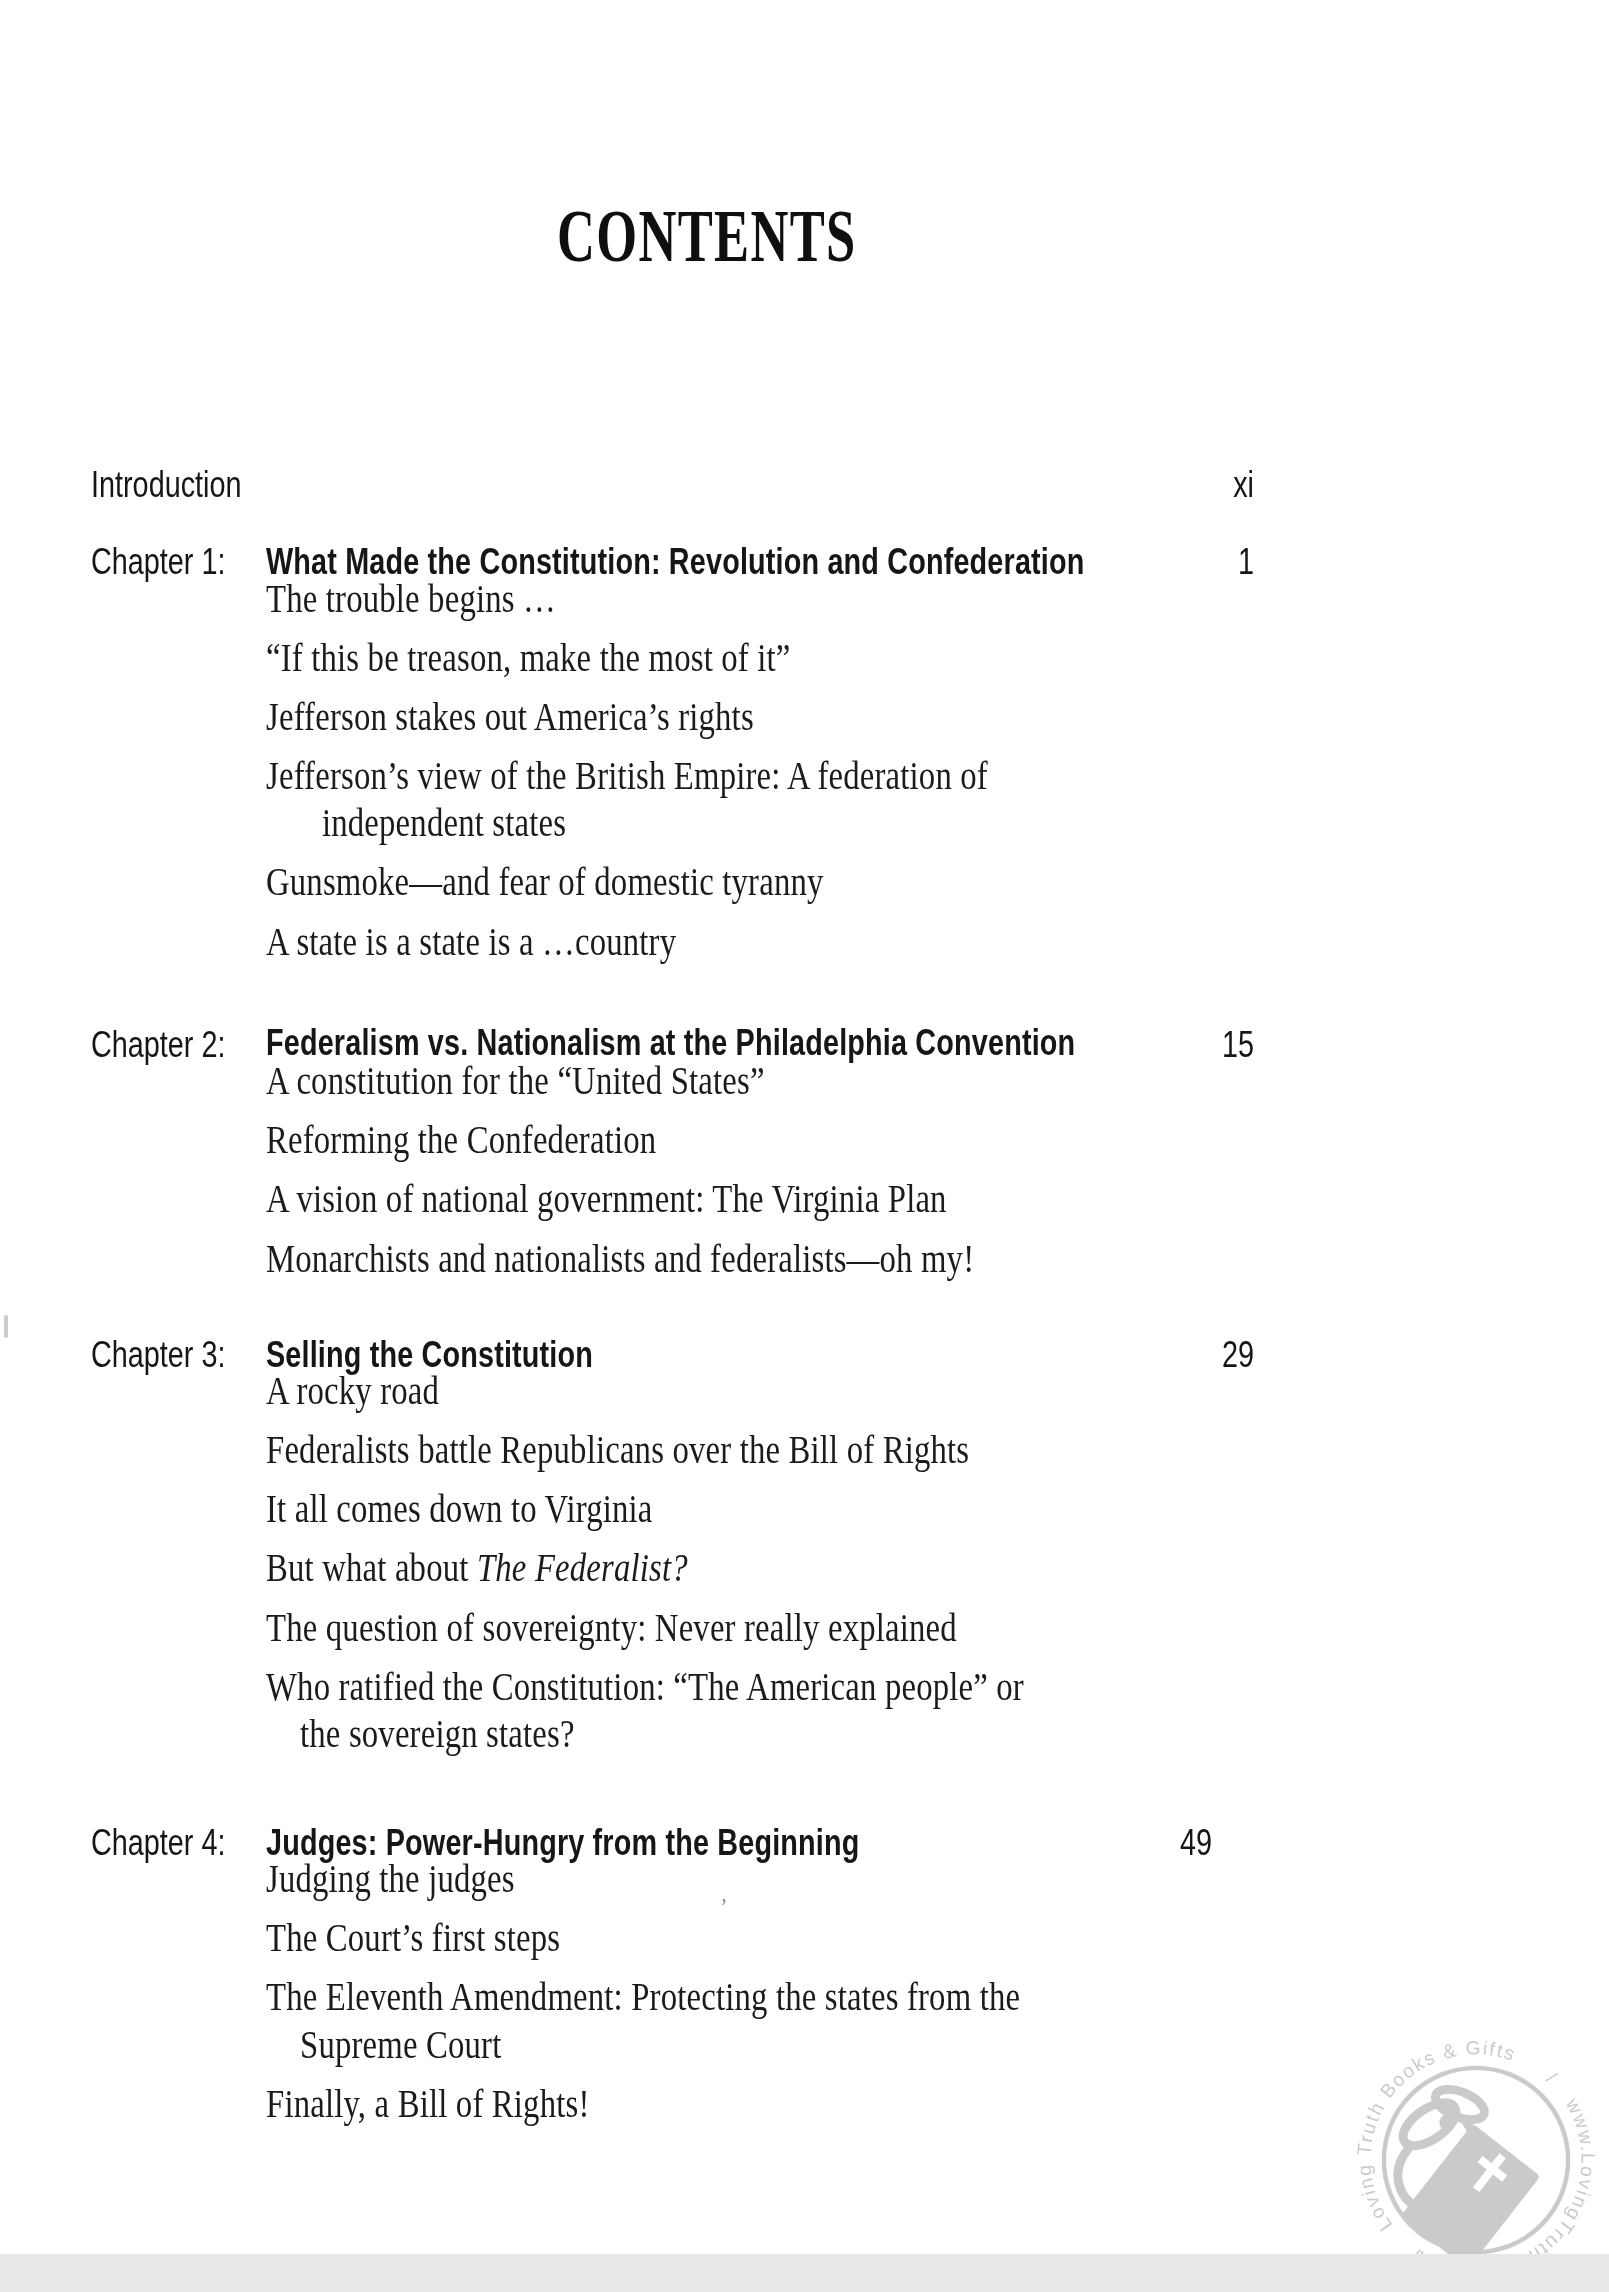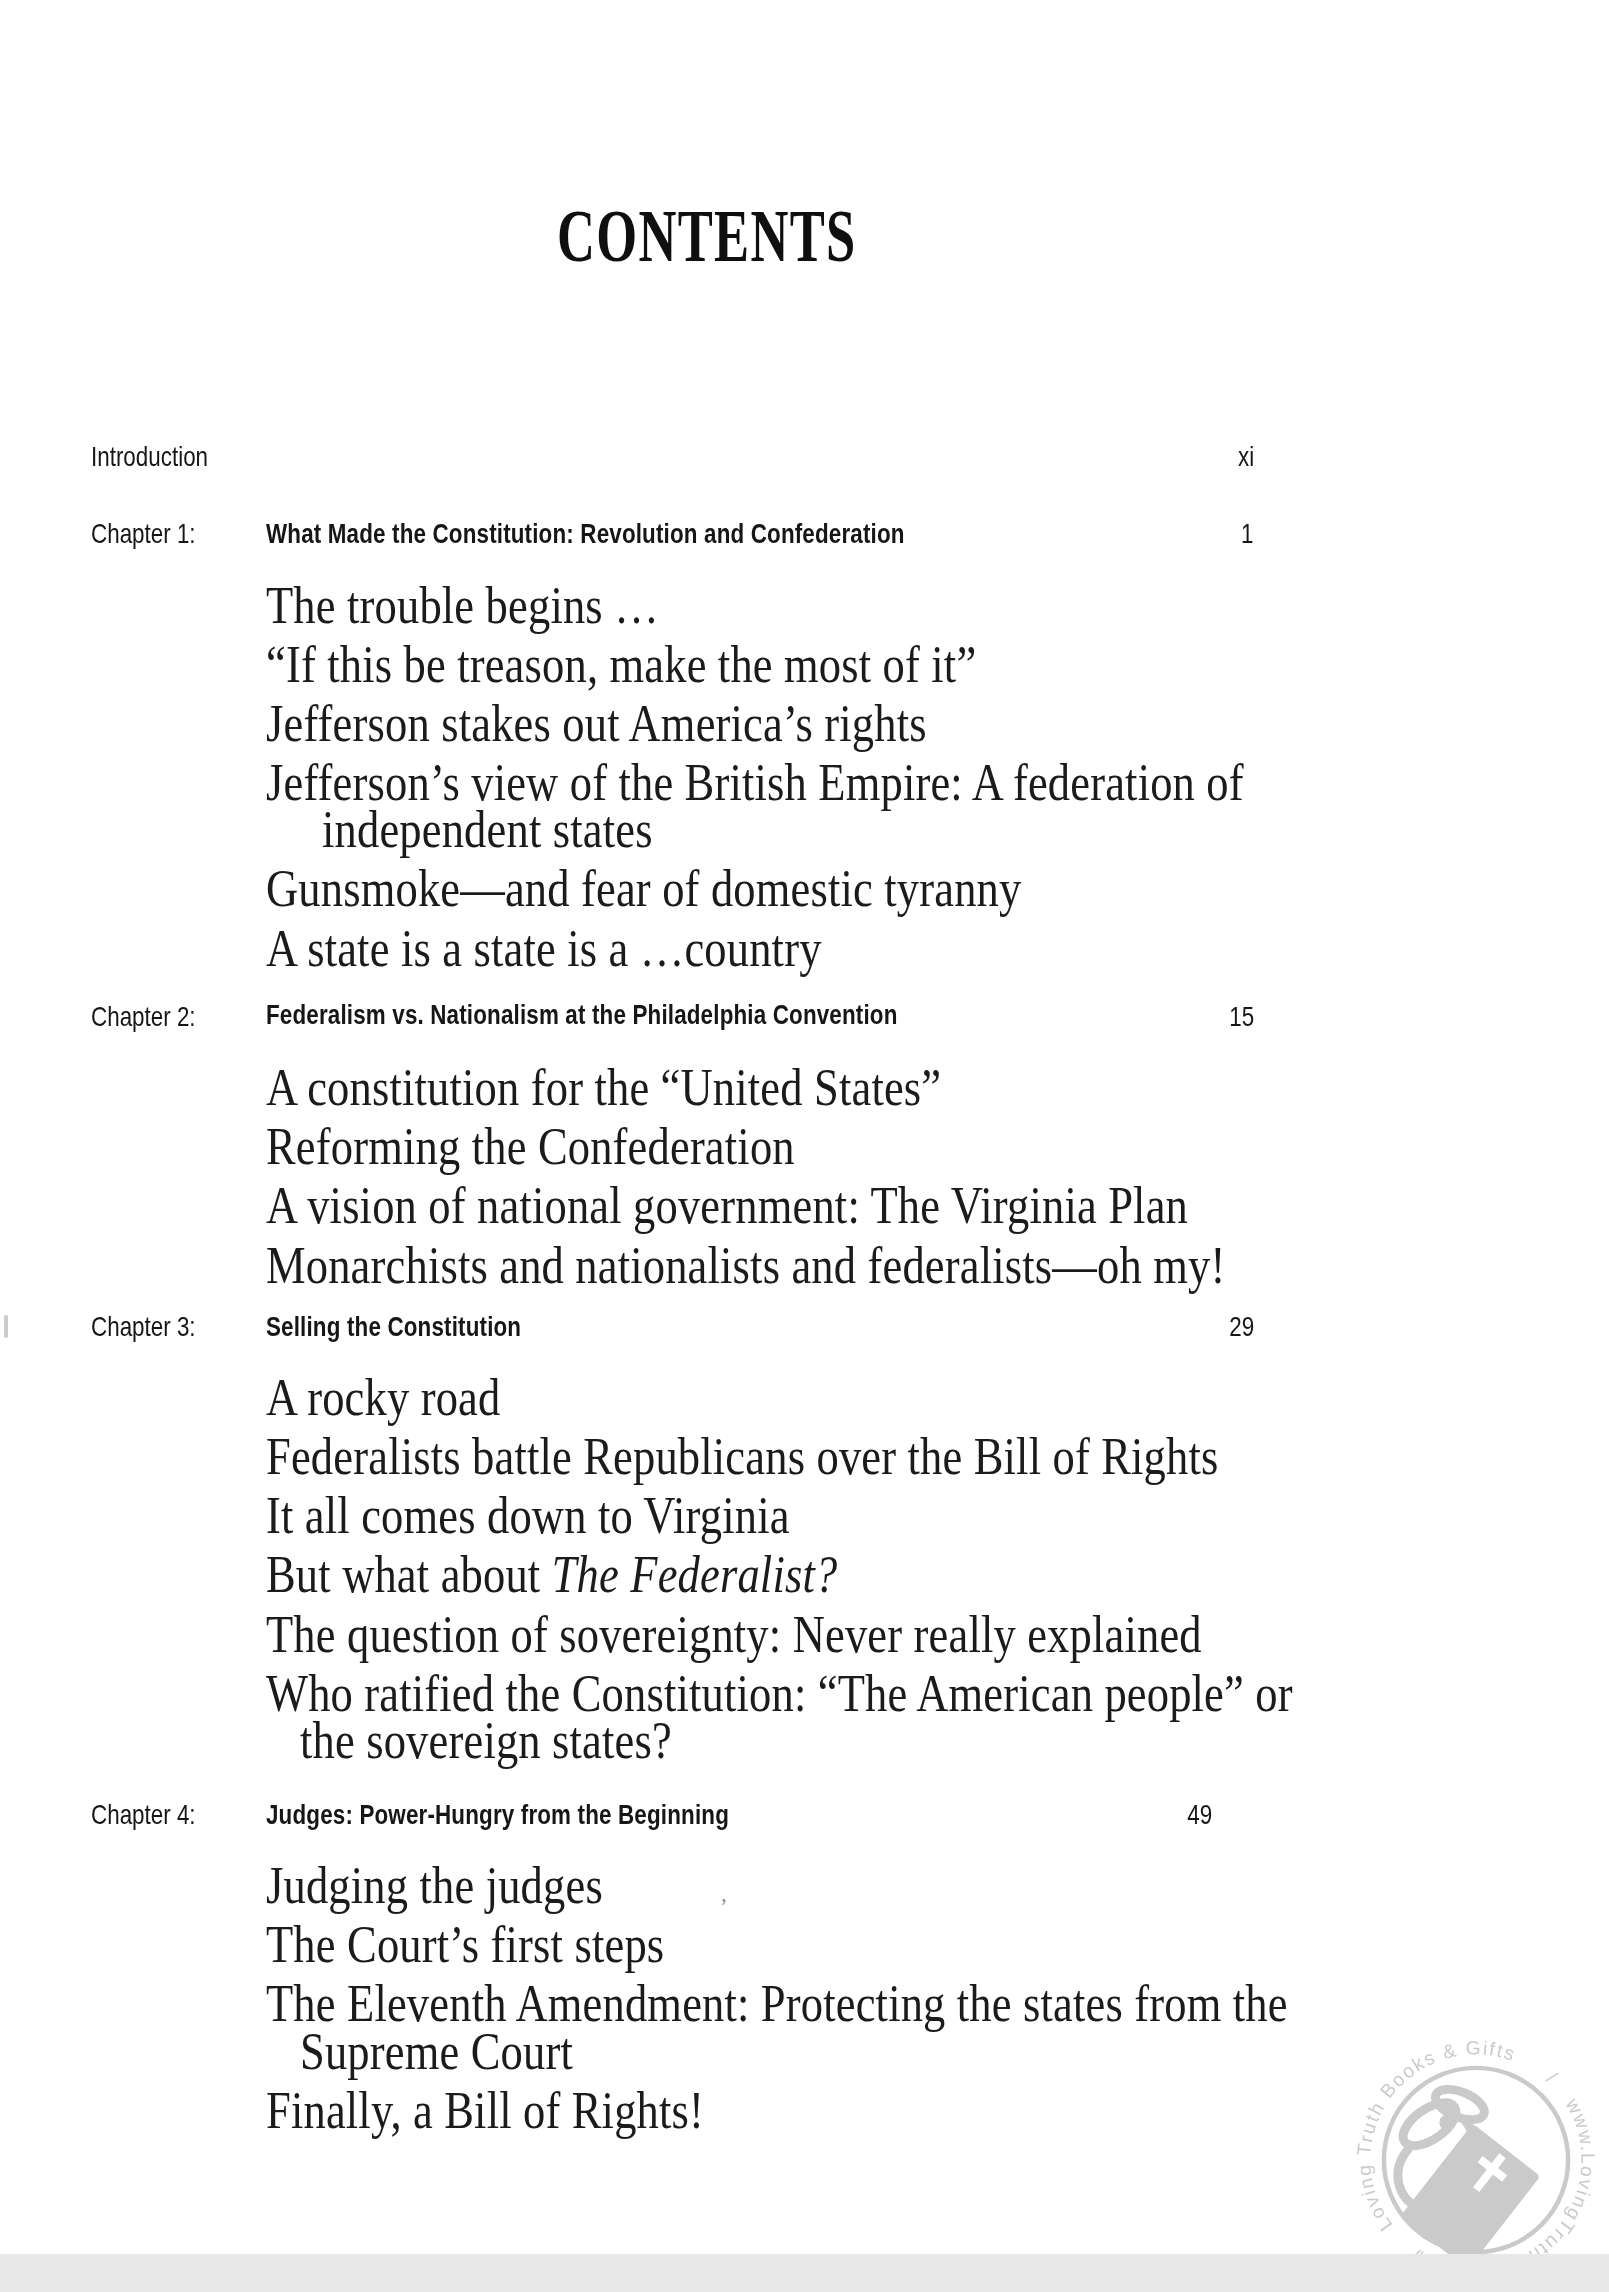--- a/index.html
+++ b/index.html
@@ -10,28 +10,28 @@
     margin:0 auto;
     text-decoration:underline;
   }
   .line{position:absolute;white-space:nowrap;line-height:1;}
   .sx{display:inline-block;transform-origin:left top;}
   
   .doc-title{position:absolute;left:557px;top:200px;font-family:"Liberation Serif",serif;
     font-weight:bold;font-size:73px;color:#0f0f0f;line-height:1;white-space:nowrap;}
   .doc-title .sx{transform:scaleX(.72);letter-spacing:1.8px;}
   
-  .label,.chap-title,.pagenum{font-size:28px;color:var(--ink);}
+  .label,.chap-title,.pagenum{font-size:36px;color:var(--ink);margin-top:24px;}
   .label .sx{transform:scaleX(.80);}
   .chap-title{font-weight:bold;}
   .chap-title .sx{transform:scaleX(.80);letter-spacing:0.2px;}
   .pagenum{left:1155px;width:99px;text-align:right;}
   .pagenum .sx{transform:scaleX(.80);transform-origin:right top;}
   
-  .sub{font-size:53px;color:#1b1b1b;font-family:"Liberation Serif",serif;}
+  .sub{font-size:39px;color:#1b1b1b;font-family:"Liberation Serif",serif;}
   .sub .sx{transform:scaleX(.84);letter-spacing:0.2px;}
   .it{font-style:italic;}
   
   .edge-dash{position:absolute;left:3.6px;top:1315px;width:4.5px;height:23px;background:#9a9a9a;
     opacity:.5;border-radius:1.8px;}
   .stray-tick{position:absolute;left:720px;top:1895px;color:#8d8d8d;font-size:23px;
     font-family:"Liberation Serif",serif;line-height:1;}
   
   .stamp{position:absolute;left:1349px;top:2033px;width:254px;height:254px;opacity:.88;}
 </style>

